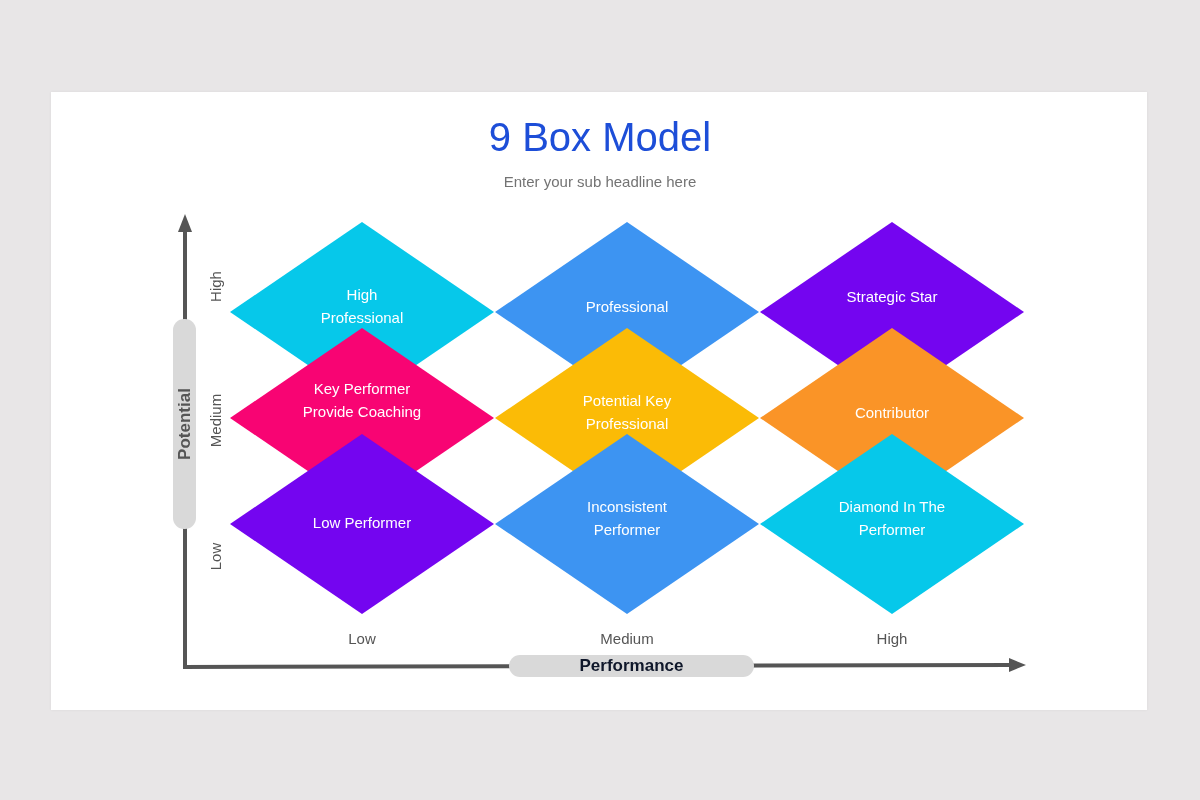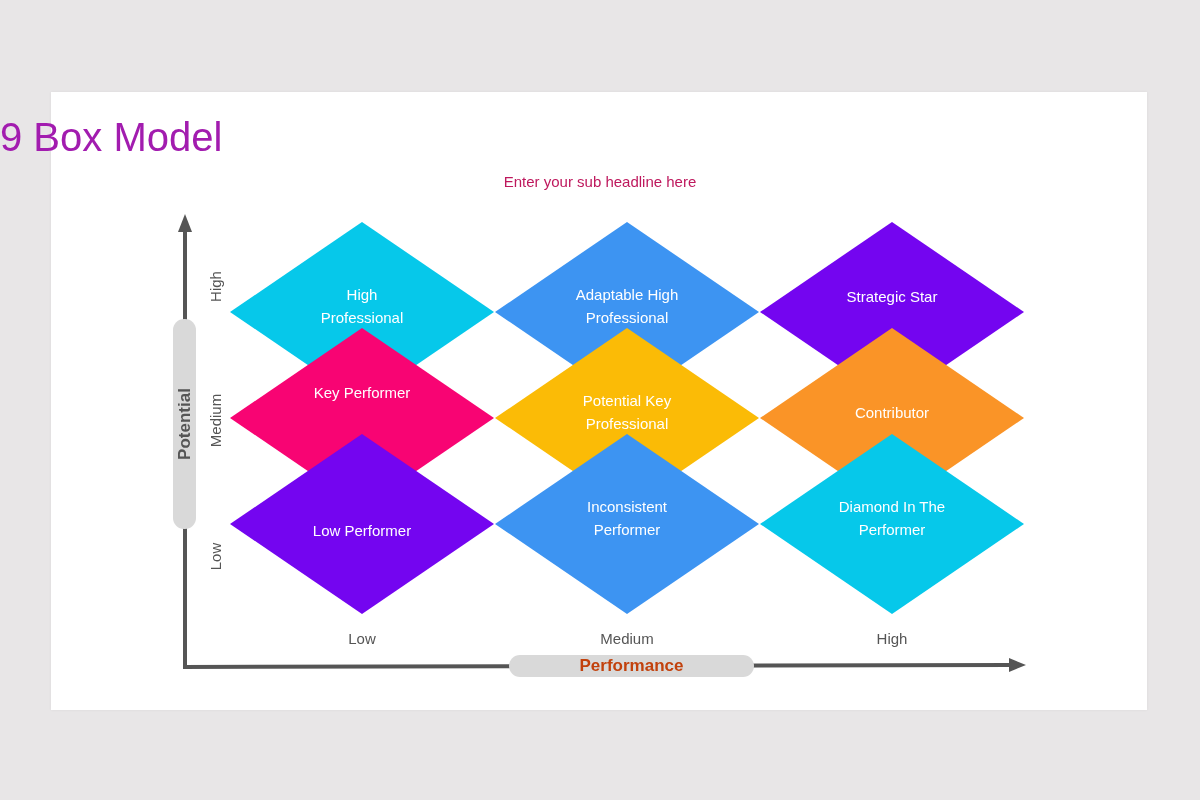--- a/index.html
+++ b/index.html
@@ -1,24 +1,24 @@
 <!DOCTYPE html>
 <html><head>
 <meta charset="utf-8">
 <style>
   html, body { margin:0; padding:0; }
   body { width:1200px; height:800px; background:#e8e6e7; position:relative; overflow:hidden; font-family:"Liberation Sans", sans-serif; }
   .slide { position:absolute; left:51px; top:92px; width:1096px; height:618px; background:#ffffff; box-shadow:0 0 3px rgba(0,0,0,0.06); }
-  .title { position:absolute; left:0; top:115px; width:1200px; text-align:left; font-size:40px; color:#a21caf; }
-  .subtitle { position:absolute; left:0; top:173px; width:1200px; text-align:center; font-size:15px; color:#be185d; }
+  .title { position:absolute; left:0; top:115px; width:1200px; text-align:center; font-size:40px; color:#1d4ed8; }
+  .subtitle { position:absolute; left:0; top:173px; width:1200px; text-align:center; font-size:15px; color:#737373; }
   svg.diagram { position:absolute; left:0; top:0; width:1200px; height:800px; }
   .lbl { position:absolute; color:#555555; font-size:15px; }
   .xlbl { top:630px; width:100px; text-align:center; }
   .ylbl { width:80px; text-align:center; transform:rotate(-90deg); transform-origin:center; }
-  .pill-x { position:absolute; left:509px; top:655px; width:245px; height:22px; background:#d9d9d9; border-radius:11px; text-align:center; line-height:22px; font-weight:bold; font-size:17px; color:#c2410c; }
+  .pill-x { position:absolute; left:509px; top:655px; width:245px; height:22px; background:#d9d9d9; border-radius:11px; text-align:center; line-height:22px; font-weight:bold; font-size:17px; color:#0f172a; }
   .pill-y { position:absolute; left:173px; top:319px; width:23px; height:210px; background:#d9d9d9; border-radius:11px; }
   .pill-y span { position:absolute; left:50%; top:50%; transform:translate(-50%,-50%) rotate(-90deg); white-space:nowrap; font-weight:bold; font-size:17px; color:#555555; }
   .box-text { position:absolute; width:180px; text-align:center; color:#ffffff; font-size:15px; line-height:23px; transform:translate(-50%,-50%); }
 </style>
 </head>
 <body>
 
 <div class="slide"></div>
 <div class="title">9 Box Model</div>
 <div class="subtitle">Enter your sub headline here</div>
@@ -40,37 +40,37 @@
   <line x1="183" y1="667" x2="1012" y2="665" stroke="#555555" stroke-width="4"></line>
   <polygon points="1026,665 1009,658 1009,672" fill="#555555"></polygon>
 </svg>
 
 <div id="box-labels">
     <div class="box-text" style="left: 362px; top: 306px;">
       <div>High</div>
       <div>Professional</div>
     </div>
     <div class="box-text" style="left: 627px; top: 306px;">
-      <div>Adaptable High</div>
       <div>Professional</div>
     </div>
     <div class="box-text" style="left: 892px; top: 296px;">
       <div>Strategic Star</div>
     </div>
-    <div class="box-text" style="left: 362px; top: 392px;">
+    <div class="box-text" style="left: 362px; top: 400px;">
       <div>Key Performer</div>
+      <div>Provide Coaching</div>
     </div>
     <div class="box-text" style="left: 627px; top: 412px;">
       <div>Potential Key</div>
       <div>Professional</div>
     </div>
     <div class="box-text" style="left: 892px; top: 412px;">
       <div>Contributor</div>
     </div>
-    <div class="box-text" style="left: 362px; top: 522px; margin-top: 8px;">
+    <div class="box-text" style="left: 362px; top: 522px;">
       <div>Low Performer</div>
     </div>
     <div class="box-text" style="left: 627px; top: 518px;">
       <div>Inconsistent</div>
       <div>Performer</div>
     </div>
     <div class="box-text" style="left: 892px; top: 518px;">
       <div>Diamond In The</div>
       <div>Performer</div>
     </div>

